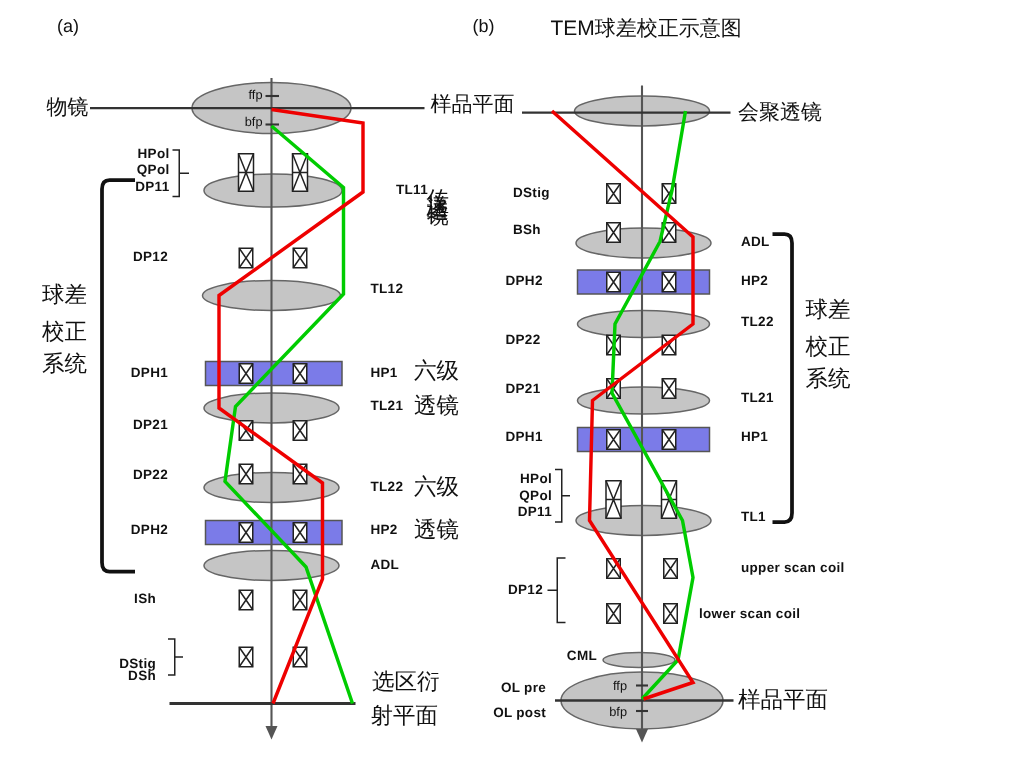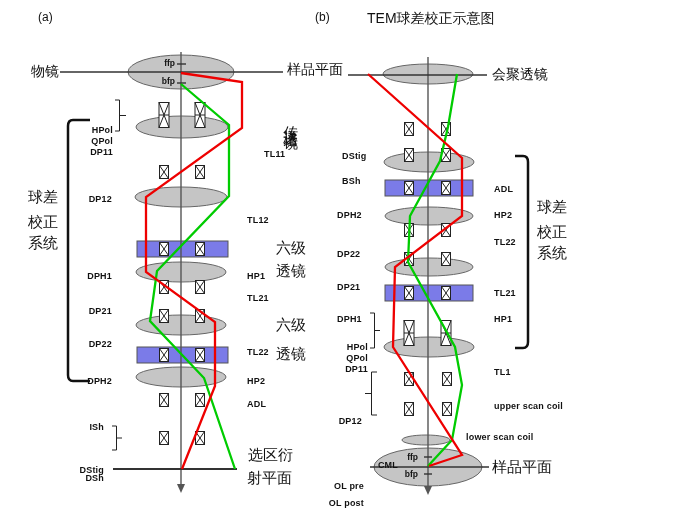--- a/index.html
+++ b/index.html
@@ -1,21 +1,21 @@
 <!DOCTYPE html>
 <html><head>
 <meta charset="utf-8">
 <style>
   html,body{margin:0;padding:0;background:#fff;}
   #stage{position:relative;width:673px;height:513px;background:#fff;overflow:hidden;
          font-family:"Liberation Sans","DejaVu Sans",sans-serif;color:#111;}
   #stage svg{position:absolute;left:0;top:0;}
   .lbl{position:absolute;line-height:1.05;white-space:nowrap;}
-  .sm{font-size:9px;font-weight:bold;letter-spacing:0.2px;margin-top:28px;}
-  .xs{font-size:8.5px;font-weight:bold;}
+  .sm{font-size:9px;font-weight:bold;letter-spacing:0.2px;}
+  .xs{font-size:8.5px;font-weight:normal;}
   .cn{font-size:14px;}
   .cnb{font-size:15px;}
   .ttl{font-size:14px;}
   .tag{font-size:12px;}
   .tr{text-align:right;}
   .vtext{writing-mode:vertical-rl;text-orientation:upright;letter-spacing:3px;}
 </style>
 </head>
 <body>
 

